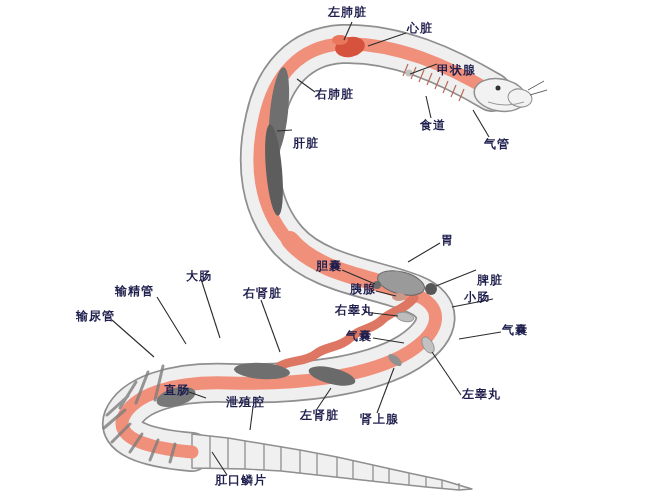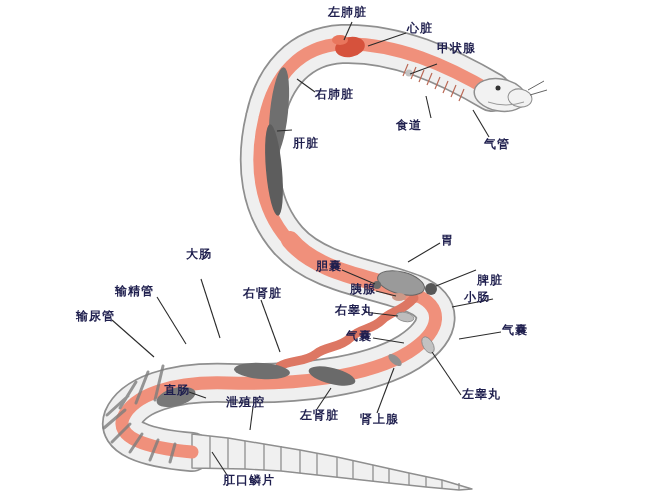--- a/index.html
+++ b/index.html
@@ -90,37 +90,37 @@
       <line x1="253" y1="407" x2="250" y2="430"></line>
       <line x1="317" y1="409" x2="331" y2="388"></line>
       <line x1="377" y1="413" x2="394" y2="368"></line>
       <line x1="461" y1="395" x2="432" y2="352"></line>
       <line x1="227" y1="475" x2="212" y2="452"></line>
     </g>
   </svg>
 
   <div class="label" style="left:328px;top:6px">左肺脏</div>
   <div class="label" style="left:407px;top:22px">心脏</div>
-  <div class="label" style="left:437px;top:42px">甲状腺</div>
+  <div class="label" style="left:437px;top:64px">甲状腺</div>
   <div class="label" style="left:315px;top:88px">右肺脏</div>
   <div class="label" style="left:293px;top:137px">肝脏</div>
-  <div class="label" style="left:396px;top:119px">食道</div>
+  <div class="label" style="left:420px;top:119px">食道</div>
   <div class="label" style="left:484px;top:138px">气管</div>
   <div class="label" style="left:441px;top:234px">胃</div>
   <div class="label" style="left:316px;top:260px">胆囊</div>
   <div class="label" style="left:477px;top:274px">脾脏</div>
   <div class="label" style="left:350px;top:283px">胰腺</div>
   <div class="label" style="left:464px;top:291px">小肠</div>
   <div class="label" style="left:335px;top:304px">右睾丸</div>
-  <div class="label" style="left:186px;top:248px">大肠</div>
+  <div class="label" style="left:186px;top:270px">大肠</div>
   <div class="label" style="left:115px;top:285px">输精管</div>
   <div class="label" style="left:76px;top:310px">输尿管</div>
   <div class="label" style="left:243px;top:287px">右肾脏</div>
   <div class="label" style="left:346px;top:330px">气囊</div>
   <div class="label" style="left:502px;top:324px">气囊</div>
   <div class="label" style="left:164px;top:384px">直肠</div>
   <div class="label" style="left:226px;top:396px">泄殖腔</div>
   <div class="label" style="left:300px;top:409px">左肾脏</div>
   <div class="label" style="left:360px;top:413px">肾上腺</div>
   <div class="label" style="left:462px;top:388px">左睾丸</div>
-  <div class="label" style="left:223px;top:474px">肛口鳞片</div>
+  <div class="label" style="left:215px;top:474px">肛口鳞片</div>
 
 </div>
 
 </body></html>

